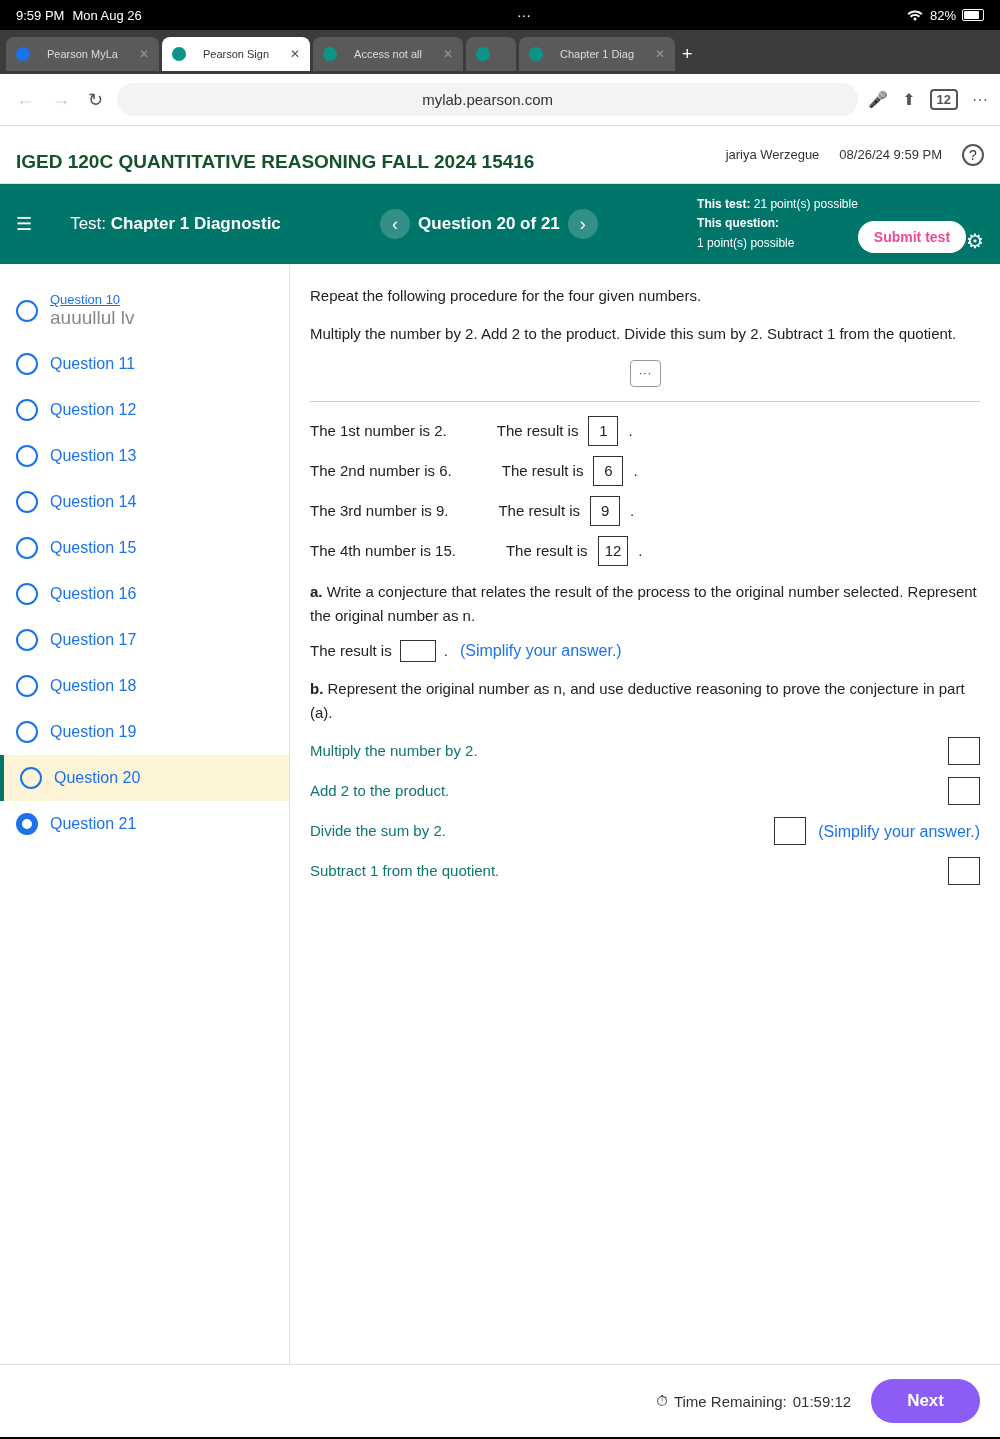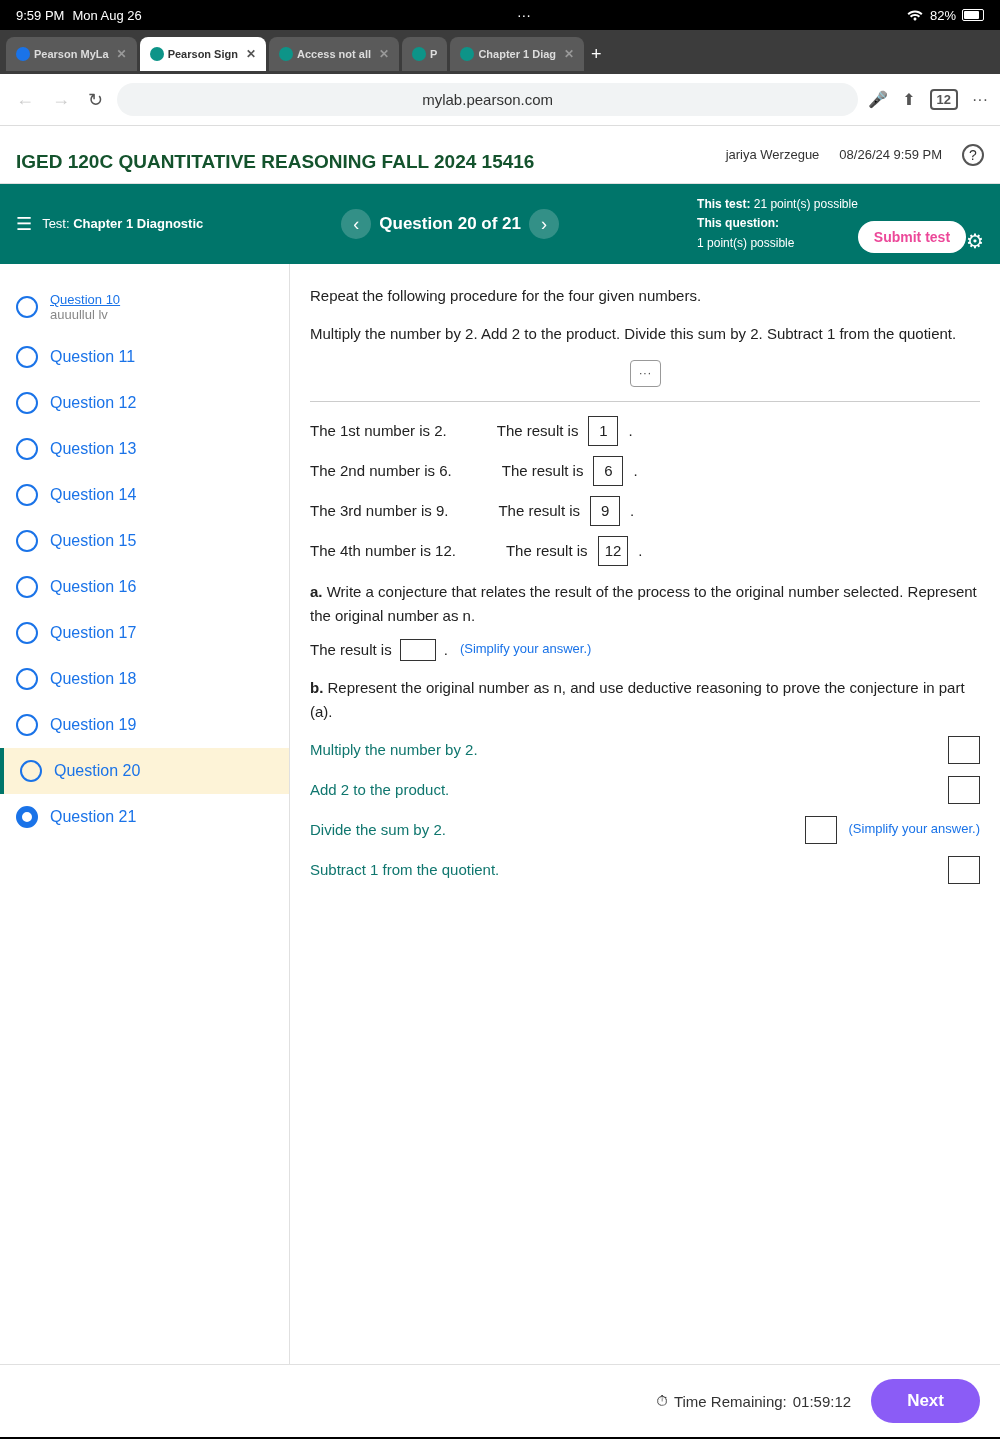--- a/index.html
+++ b/index.html
@@ -29,24 +29,23 @@
       height: 44px;
     }
     .tab {
       display: flex;
       align-items: center;
       background: #5a5a5a;
       border-radius: 8px 8px 0 0;
       padding: 6px 10px;
       font-size: 11px;
       color: #ddd;
-      gap: 4px;
+      gap: 17px;
       max-width: 160px;
       height: 34px;
-      font-weight: bold;
     }
     .tab.active {
       background: #fff;
       color: #333;
     }
     .tab-icon {
       width: 14px;
       height: 14px;
       border-radius: 50%;
       flex-shrink: 0;
@@ -104,21 +103,21 @@
       background: #00756a;
       color: #fff;
       display: flex;
       align-items: center;
       justify-content: space-between;
       padding: 10px 16px;
       min-height: 80px;
     }
     .test-title-block { display: flex; align-items: center; gap: 10px; }
     .hamburger { font-size: 18px; cursor: pointer; }
-    .test-title { font-size: 13px; line-height: 1.4; }
+    .test-title { font-size: 17px; line-height: 1.4; margin-left: 28px; }
     .test-title strong { font-weight: bold; }
     .question-nav { display: flex; align-items: center; gap: 8px; font-size: 17px; font-weight: bold; }
     .nav-arrow {
       background: rgba(255,255,255,0.2);
       border: none;
       color: #fff;
       font-size: 18px;
       width: 30px;
       height: 30px;
       border-radius: 50%;
@@ -176,21 +175,21 @@
       width: 22px;
       height: 22px;
       border-radius: 50%;
       border: 2px solid #1a73e8;
       flex-shrink: 0;
       display: flex; align-items: center; justify-content: center;
     }
     .q-circle.radio-selected { background: #fff; border: 6px solid #1a73e8; }
     .q-label { color: #1a73e8; font-size: 16px; }
     .q-label.active { color: #1a73e8; }
-    .q-partial { color: #888; font-size: 13px; overflow: hidden; text-overflow: ellipsis; white-space: nowrap; }
+    .q-partial { color: #888; font-size: 19px; overflow: hidden; text-overflow: ellipsis; white-space: nowrap; }
 
     
     .content-area {
       flex: 1;
       padding: 20px 20px;
       font-size: 15px;
       line-height: 1.6;
       color: #222;
     }
     .question-instructions { margin-bottom: 14px; font-size: 15px; }
@@ -214,21 +213,21 @@
       min-width: 30px;
       min-height: 22px;
       padding: 2px 6px;
       text-align: center;
       font-size: 15px;
       background: #fff;
     }
 
     .section-label { margin: 14px 0 6px; font-size: 15px; }
     .answer-row { display: flex; align-items: center; gap: 8px; margin: 10px 0; font-size: 15px; }
-    .simplify-hint { color: #1a73e8; font-size: 13px; margin-left: 4px; }
+    .simplify-hint { color: #1a73e8; font-size: 16px; margin-left: 4px; }
 
     .step-row { display: flex; align-items: center; justify-content: space-between; margin: 12px 0; font-size: 15px; }
     .step-left { color: #0f766e; }
     .step-input {
       border: 1px solid #333;
       width: 32px;
       height: 28px;
       display: inline-block;
     }
     .step-right { display: flex; align-items: center; gap: 8px; }
@@ -443,21 +442,21 @@
       <span class="input-box">6</span>
       <span>.</span>
     </div>
     <div class="result-row">
       <span>The 3rd number is 9.</span>
       <span style="margin-left: 40px;">The result is</span>
       <span class="input-box">9</span>
       <span>.</span>
     </div>
     <div class="result-row">
-      <span>The 4th number is 12.</span>
+      <span>The 4th number is 15.</span>
       <span style="margin-left: 40px;">The result is</span>
       <span class="input-box">12</span>
       <span>.</span>
     </div>
 
     <p class="section-label">
       <strong>a.</strong>
       Write a conjecture that relates the result of the process to the original number selected. Represent the original number as n.
     </p>
     <div class="answer-row">

